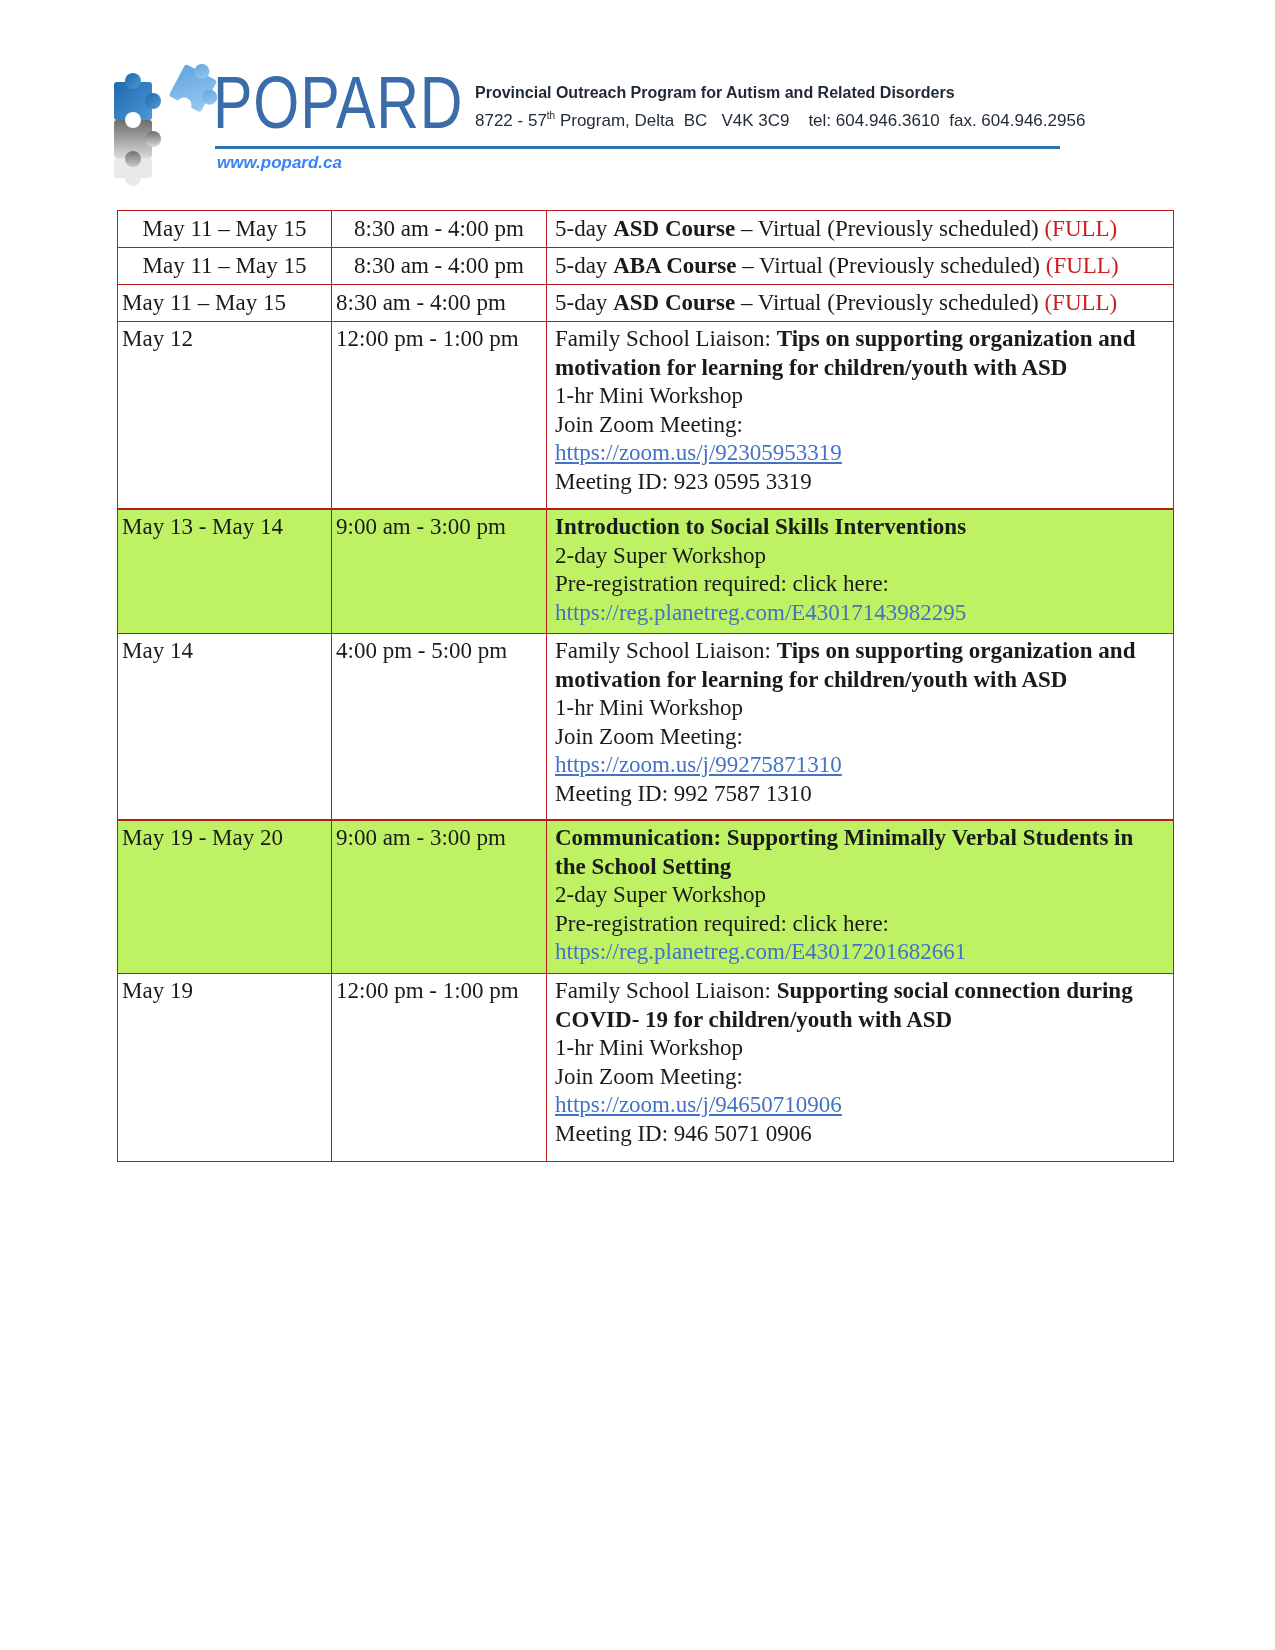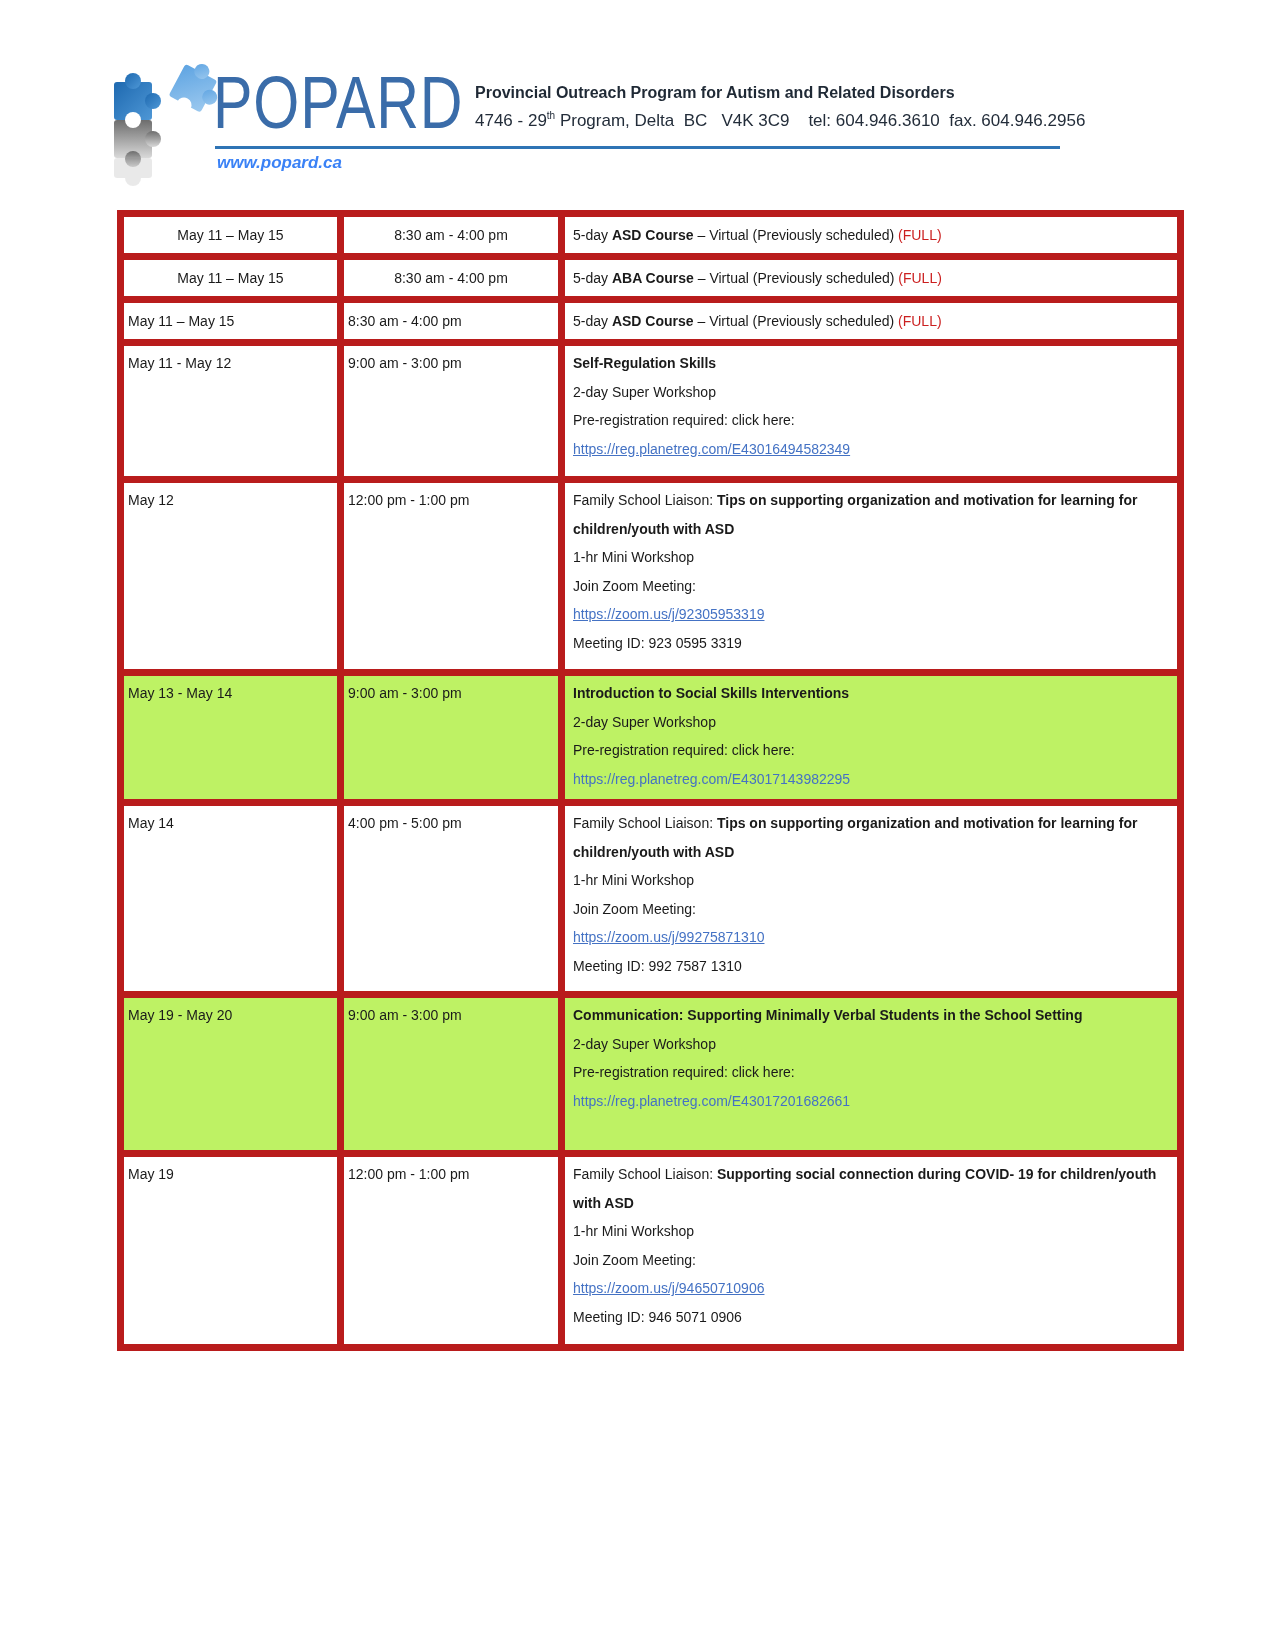--- a/index.html
+++ b/index.html
@@ -9,26 +9,26 @@
   .hdr-puzzle{position:absolute;left:100px;top:62px;width:140px;height:125px;}
   .wordmark{position:absolute;left:213px;top:66px;font-size:74px;line-height:74px;color:#3a6ca9;letter-spacing:1px;transform:scaleX(.8);transform-origin:left top;font-weight:400;}
   .tagline{position:absolute;left:475px;top:84px;font-size:16px;font-weight:bold;color:#1f2935;white-space:pre;}
   .address{position:absolute;left:475px;top:110px;font-size:17px;color:#232d3a;white-space:pre;}
   .address sup{font-size:10px;text-align:center;}
   .hdr-rule{position:absolute;left:215px;top:146px;width:845px;height:3px;background:#2e74b5;}
   .website{position:absolute;left:217px;top:153px;font-size:17px;font-style:italic;font-weight:bold;color:#3b82f6;}
 
   
   table.sched{position:absolute;left:117px;top:210px;width:1001px;border-collapse:collapse;table-layout:fixed;}
-  .sched td{border:7px solid #b91c1c;font-size:14px;vertical-align:top;padding:3px 4px;line-height:28.5px;}
+  .sched td{border:1px solid #b91c1c;font-size:23px;vertical-align:top;padding:3px 4px;line-height:28.5px;font-family:Liberation Serif, serif;}
   .sched tr.thick td{border-top-width:2px;}
   .sched tr.hl td{background:#bef264;}
   td.c-date{width:205px;}
   td.c-time{width:206px;}
-  td.c-desc{width:590px;padding-left:8px;padding-right:14px;margin-left:36px;}
+  td.c-desc{width:590px;padding-left:8px;padding-right:28px;margin-left:36px;}
   tr.r-course td{height:36px;vertical-align:middle;padding-top:0;padding-bottom:0;}
   tr.r-course td.ctr{text-align:center;}
   .h124 td{height:124px;} .h180 td{height:180px;} .h117 td{height:117px;}
   .h179 td{height:179px;} .h146 td{height:146px;} .h181 td{height:181px;} .h205 td{height:205px;}
   b{font-weight:bold;}
   .full{color:#cb1f1f;}
   a.link{color:#4472c4;text-decoration:none;cursor:pointer;}
   a.link.u{text-decoration:underline;}
   .l{line-height:28.5px;}
 </style>
@@ -73,21 +73,21 @@
     </g>
 
     <g opacity="0.18" transform="translate(0 212) scale(1 -1)">
       <rect x="14" y="96" width="38" height="20" rx="3" fill="#8a8a8a"></rect>
       <circle cx="33" cy="96" r="8" fill="#8a8a8a"></circle>
     </g>
   </svg>
 </div>
 <div class="wordmark">POPARD</div>
 <div class="tagline">Provincial Outreach Program for Autism and Related Disorders</div>
-<div class="address"><span>4746 - 29</span><sup>th</sup><span> Program, Delta  BC   V4K 3C9    tel: 604.946.3610  fax. 604.946.2956</span></div>
+<div class="address"><span>8722 - 57</span><sup>th</sup><span> Program, Delta  BC   V4K 3C9    tel: 604.946.3610  fax. 604.946.2956</span></div>
 <div class="hdr-rule"></div>
 <div class="website">www.popard.ca</div>
 
 <table class="sched">
 
   <tbody>
       <tr class="r-course">
     <td class="c-date ctr">May 11 – May 15</td>
     <td class="c-time ctr">8:30 am - 4:00 pm</td>
     <td class="c-desc"><span>5-day </span><b>ASD Course</b><span> – Virtual (Previously scheduled) </span><span class="full">(FULL)</span></td>
@@ -98,30 +98,20 @@
     <td class="c-time ctr">8:30 am - 4:00 pm</td>
     <td class="c-desc"><span>5-day </span><b>ABA Course</b><span> – Virtual (Previously scheduled) </span><span class="full">(FULL)</span></td>
   </tr>
 
   <tr class="r-course">
     <td class="c-date">May 11 – May 15</td>
     <td class="c-time">8:30 am - 4:00 pm</td>
     <td class="c-desc"><span>5-day </span><b>ASD Course</b><span> – Virtual (Previously scheduled) </span><span class="full">(FULL)</span></td>
   </tr>
 
-  <tr class="thick h124">
-    <td class="c-date">May 11 - May 12</td>
-    <td class="c-time">9:00 am - 3:00 pm</td>
-    <td class="c-desc">
-      <div class="l"><b>Self-Regulation Skills</b></div>
-      <div class="l">2-day Super Workshop</div>
-      <div class="l">Pre-registration required: click here:</div>
-      <div class="l"><a class="link u">https://reg.planetreg.com/E43016494582349</a></div>
-    </td>
-  </tr>
 
   <tr class="h180">
     <td class="c-date">May 12</td>
     <td class="c-time">12:00 pm - 1:00 pm</td>
     <td class="c-desc">
       <div class="l"><span>Family School Liaison: </span><b>Tips on supporting organization and motivation for learning for children/youth with ASD</b></div>
       <div class="l">1-hr Mini Workshop</div>
       <div class="l">Join Zoom Meeting:</div>
       <div class="l"><a class="link u">https://zoom.us/j/92305953319</a></div>
       <div class="l">Meeting ID: 923 0595 3319</div>

